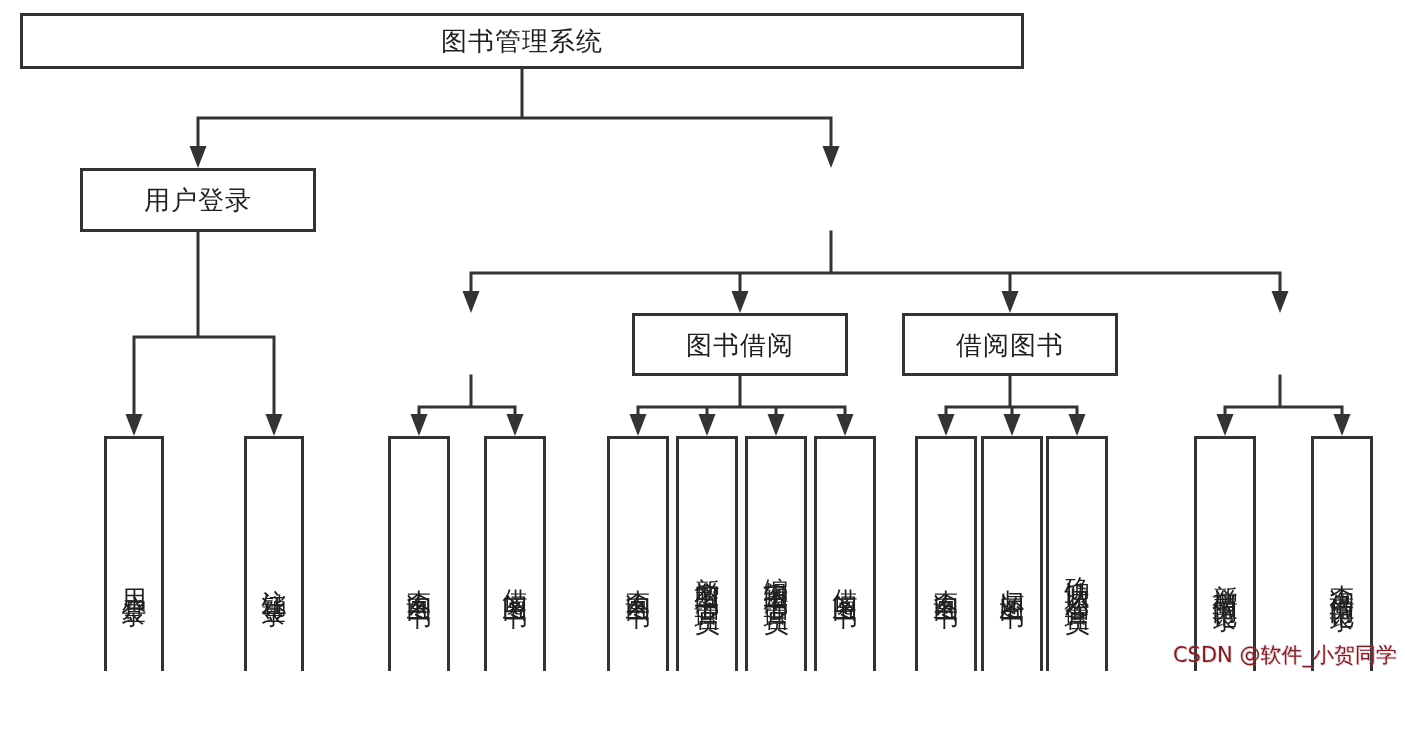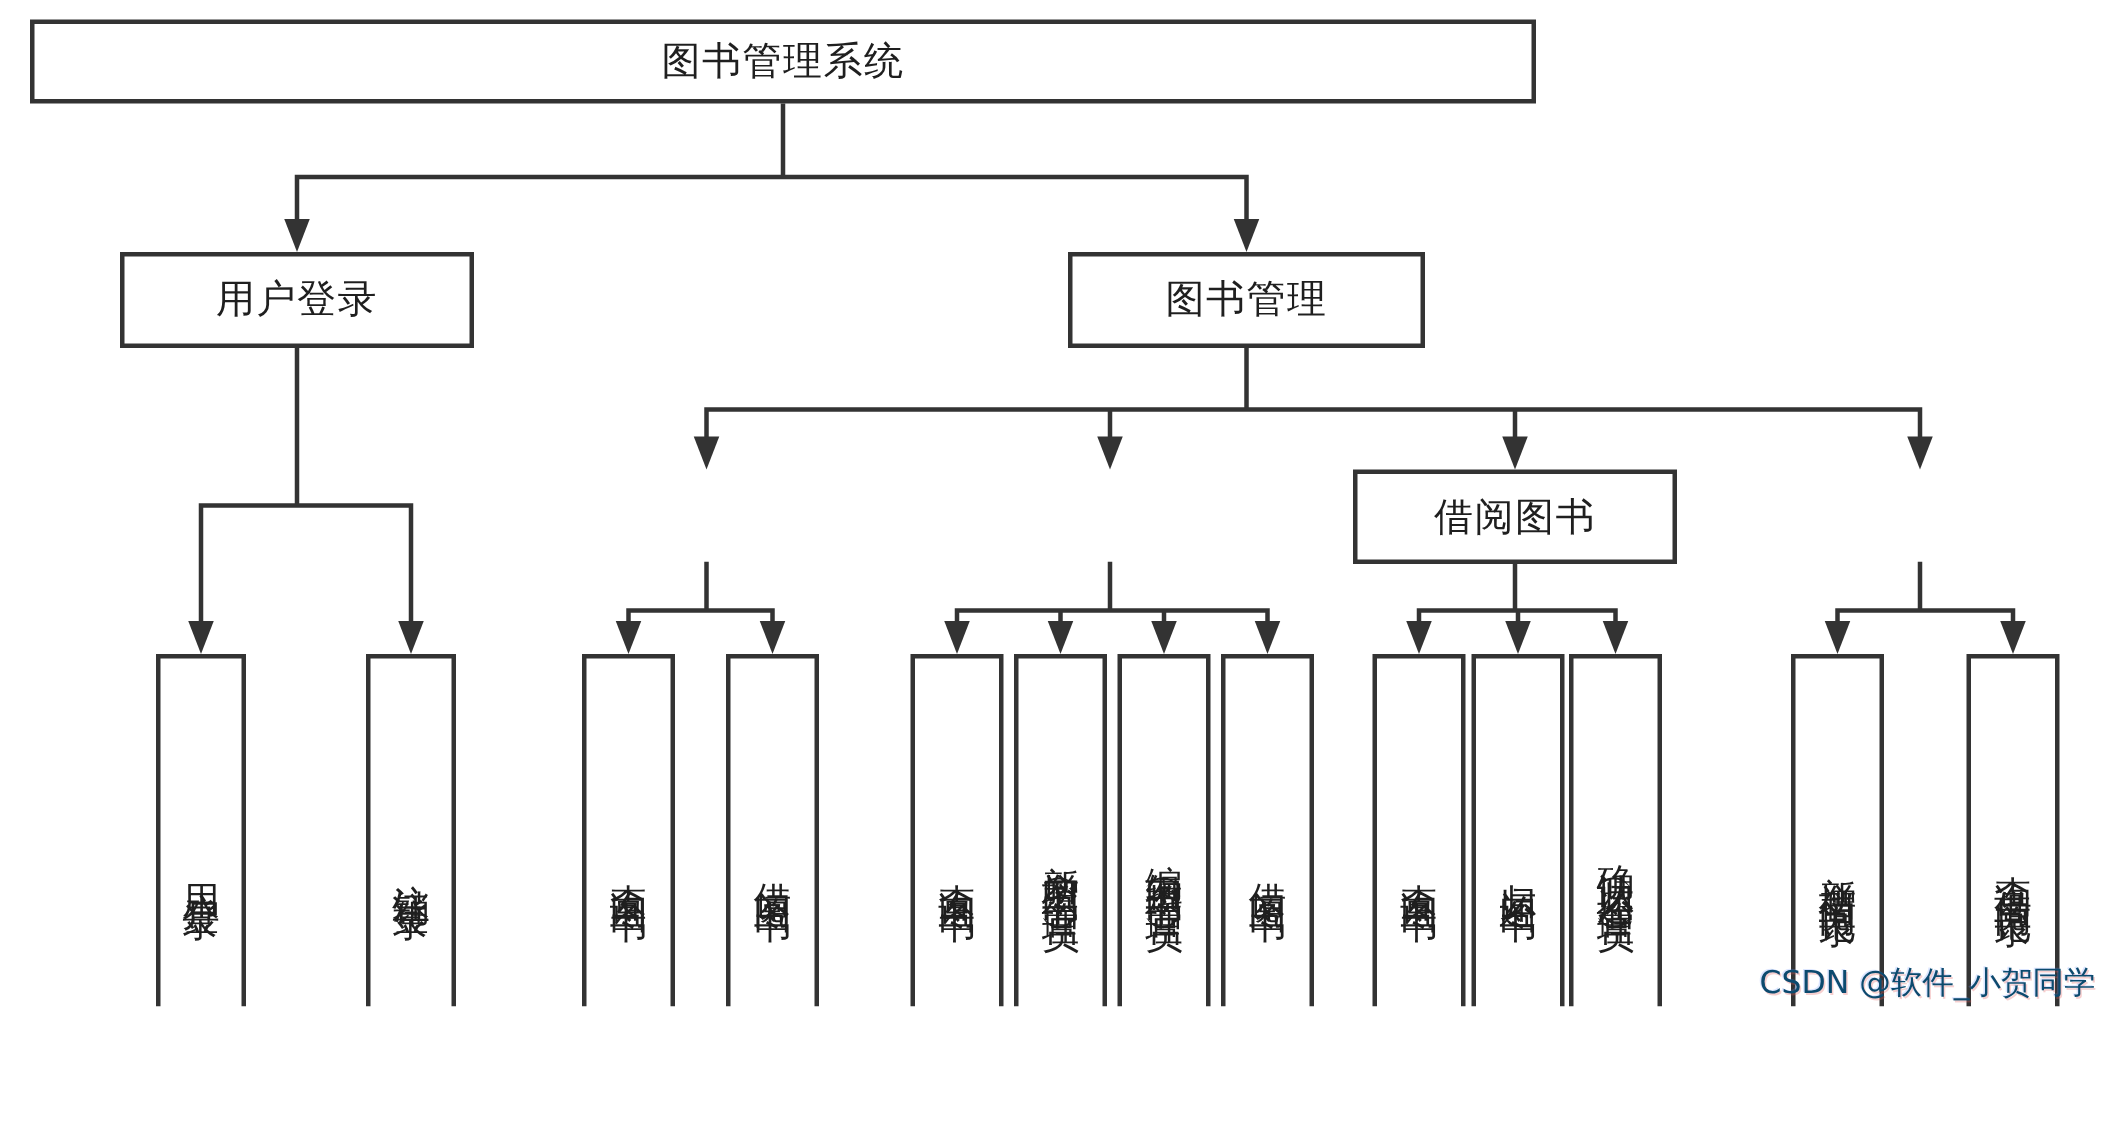--- a/index.html
+++ b/index.html
@@ -42,21 +42,21 @@
     letter-spacing: 5px;
     line-height: 1;
     white-space: nowrap;
     color: #1f1f1f;
   }
   .watermark {
     position: absolute;
     right: 8px;
     bottom: 2px;
     font-size: 21px;
-    color: #0c4a6e;
+    color: #7f1d1d;
     z-index: 2;
     white-space: nowrap;
     text-shadow: 1px 1px 0 rgba(224, 96, 96, 0.30), -1px -1px 0 rgba(110, 150, 255, 0.25);
   }
 </style>
 </head>
 <body>
 
 <div class="stage">
 
@@ -118,24 +118,24 @@
     </g>
   </svg>
 
   <div class="box h-box" style="left:20px;top:13px;width:1004px;height:56px">
     <span>图书管理系统</span>
   </div>
 
   <div class="box h-box" style="left:80px;top:168px;width:236px;height:64px">
     <span>用户登录</span>
   </div>
-  <div class="box h-box" style="left:712px;top:168px;width:238px;height:64px">
-    <span>图书管理</span>
+
+  <div class="box h-box" style="left:632px;top:313px;width:216px;height:63px">
+    <span>图书借阅</span>
   </div>
-
   <div class="box h-box" style="left:902px;top:313px;width:216px;height:63px">
     <span>借阅图书</span>
   </div>
 
   <div class="box v-box" style="left:104px;top:436px;width:60px;height:286px">
     <span>用户登录</span>
   </div>
   <div class="box v-box" style="left:244px;top:436px;width:60px;height:286px">
     <span>注销登录</span>
   </div>

